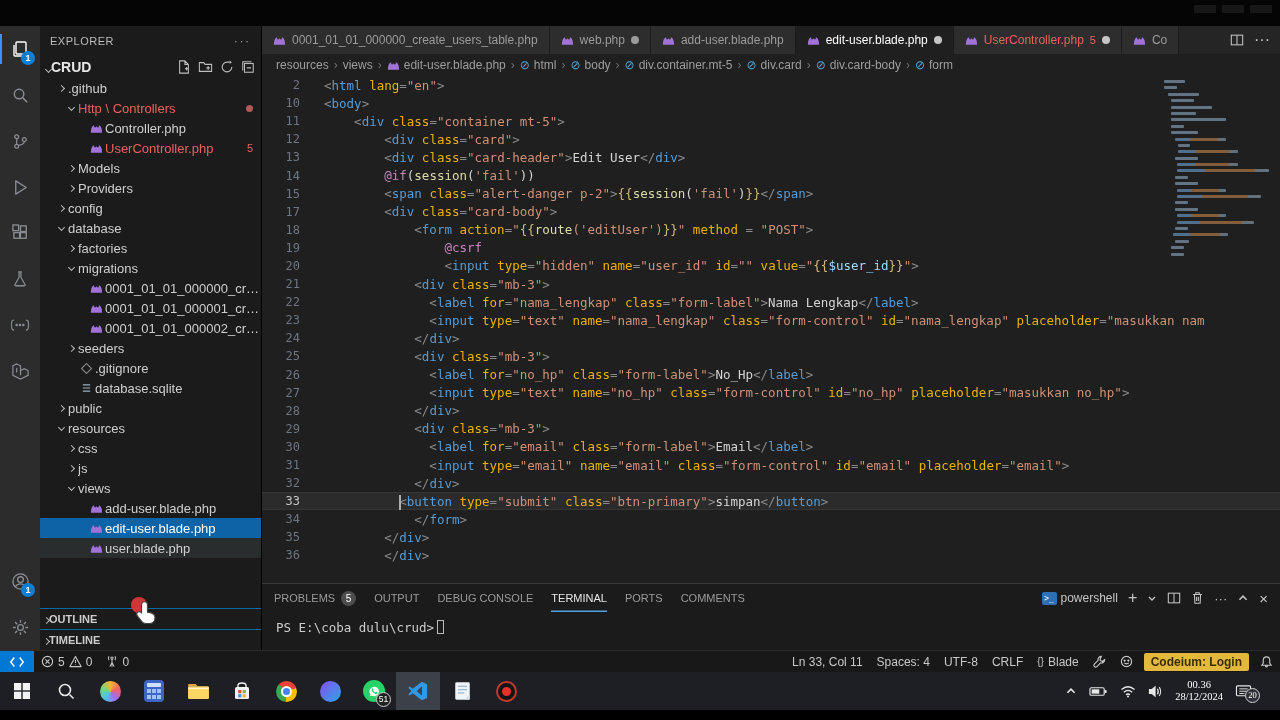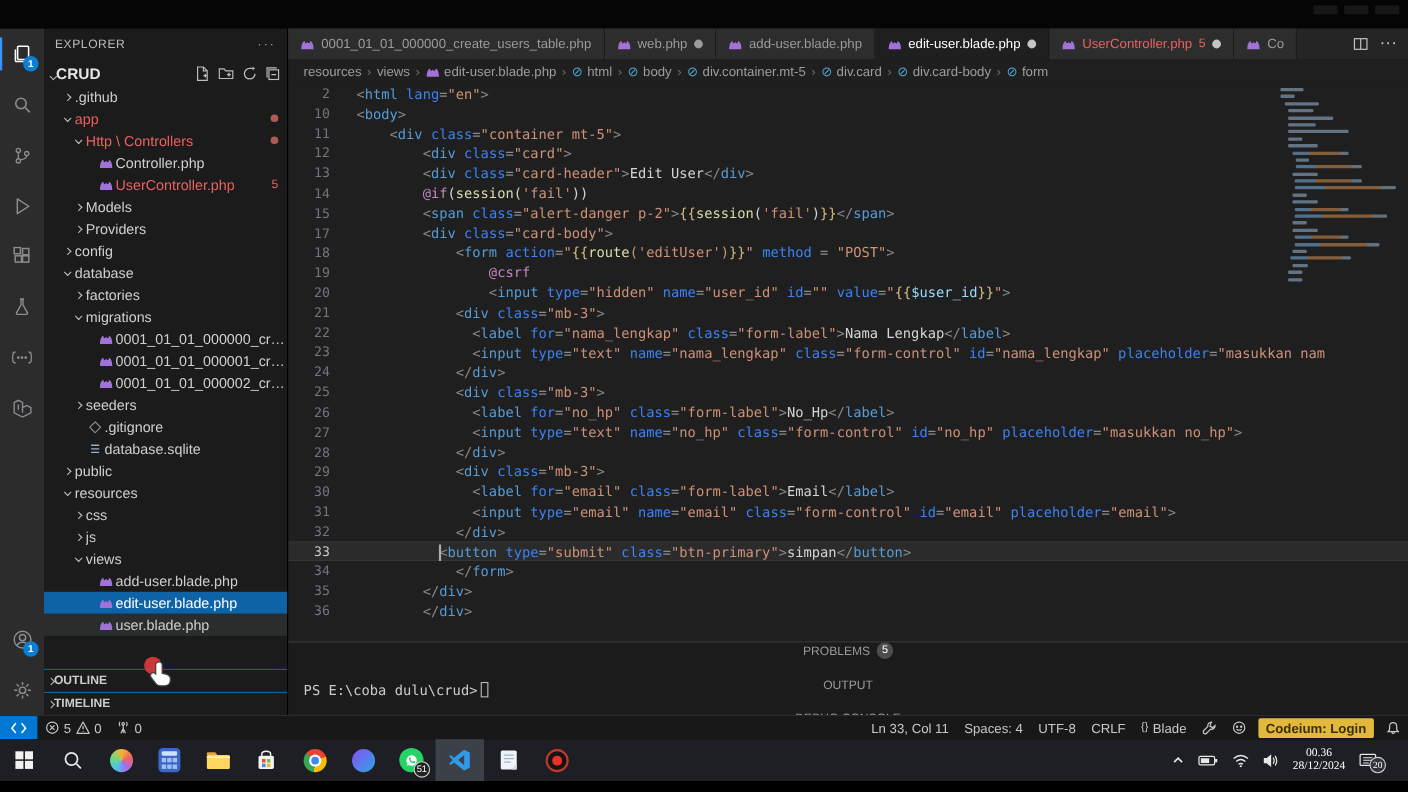--- a/index.html
+++ b/index.html
@@ -58,30 +58,30 @@
   .bc-sep { color:#6f6f6f; padding:0 2px; }
   .bc-sym { color:#4fa6d5; font-size:12px; }
 
   
   #editor { flex:1; position:relative; overflow:hidden; font-family:"DejaVu Sans Mono", monospace; font-size:12.5px; }
   .cl { height:18.1px; display:flex; align-items:center; position:relative; }
   .cl .gut { width:62px; flex:0 0 62px; text-align:right; padding-right:24px; color:#6e7681; font-size:12px; }
   .cl.cur .gut { color:#c6c6c6; }
   .cl pre { font-family:inherit; white-space:pre; color:#d4d4d4; position:relative; }
   .cl.cur { background:rgba(255,255,255,.055); box-shadow:inset 0 1px 0 rgba(255,255,255,.05), inset 0 -1px 0 rgba(255,255,255,.05); }
-  .t-tag { color:#569cd6; } .t-atr { color:#3b82f6; } .t-str { color:#ce9178; }
+  .t-tag { color:#569cd6; } .t-atr { color:#eab308; } .t-str { color:#ce9178; }
   .t-pun { color:#8a8a8a; } .t-dir { color:#c586c0;margin-top:43px; } .t-fn { color:#dcdcaa; }
   .t-var { color:#9cdcfe; } .t-brc { color:#d7ba7d; }
   #caret { position:absolute; width:1.5px; height:15px; background:#aeafad; top:1px; }
   #minimap { position:absolute; right:4px; top:4px; width:112px; }
   .mm-bar { height:3px; margin-bottom:3.4px; border-radius:1px; }
 
   
   #panel { flex:0 0 67px; border-top:1px solid #3a3a3a; background:#1b1b1c; display:flex; flex-direction:column; }
-  #panel-tabs { height:28px; display:flex; align-items:center; padding:0 12px; gap:18px; font-size:11px; color:#9a9a9a;flex-direction:column; }
+  #panel-tabs { height:28px; display:flex; align-items:center; padding:0 12px; gap:18px; font-size:11px; color:#9a9a9a; }
   .ptab { display:flex; align-items:center; gap:6px; cursor:pointer; height:100%; }
   .ptab.active { color:#e7e7e7; box-shadow:inset 0 -1.5px 0 #4da2e0; }
   .pbadge { background:#4d4d4d; color:#fff; min-width:15px; height:15px; border-radius:8px; font-size:10px; line-height:15px; text-align:center; }
   #panel-actions { margin-left:auto; display:flex; align-items:center; gap:10px; color:#c5c5c5; font-size:13px; }
   #panel-actions span { cursor:pointer; display:flex; align-items:center; }
   .ps-ic { width:15px; height:13px; background:#2f6fb3; border-radius:2px; color:#fff; font-size:8px; font-family:"DejaVu Sans Mono",monospace; display:inline-flex; align-items:center; justify-content:center; margin-right:4px; }
   #terminal { flex:1; font-family:"DejaVu Sans Mono", monospace; font-size:12.5px; color:#cccccc; padding:8px 0 0 14px; }
   .term-cursor { display:inline-block; width:7px; height:14px; border:1px solid #bbb; vertical-align:-2px; margin-left:3px; }
 
   
@@ -222,27 +222,20 @@
           </svg>
         </span>
       </span>
     </div>
   <div id="tree">
       <div class="trow" style="padding-left: 14px;">
         <span class="chev closed">
           <span class="chevmark"></span>
         </span>
         <span class="lbl">.github</span>
-      </div>
-      <div class="trow red" style="padding-left: 14px;">
-        <span class="chev open">
-          <span class="chevmark"></span>
-        </span>
-        <span class="lbl">app</span>
-        <span class="rbadge"><span class="dotbadge"></span></span>
       </div>
       <div class="trow red" style="padding-left: 24px;">
         <span class="chev open">
           <span class="chevmark"></span>
         </span>
         <span class="lbl">Http \ Controllers</span>
         <span class="rbadge"><span class="dotbadge"></span></span>
       </div>
       <div class="trow" style="padding-left: 34px;">
         <span class="chev "></span>

